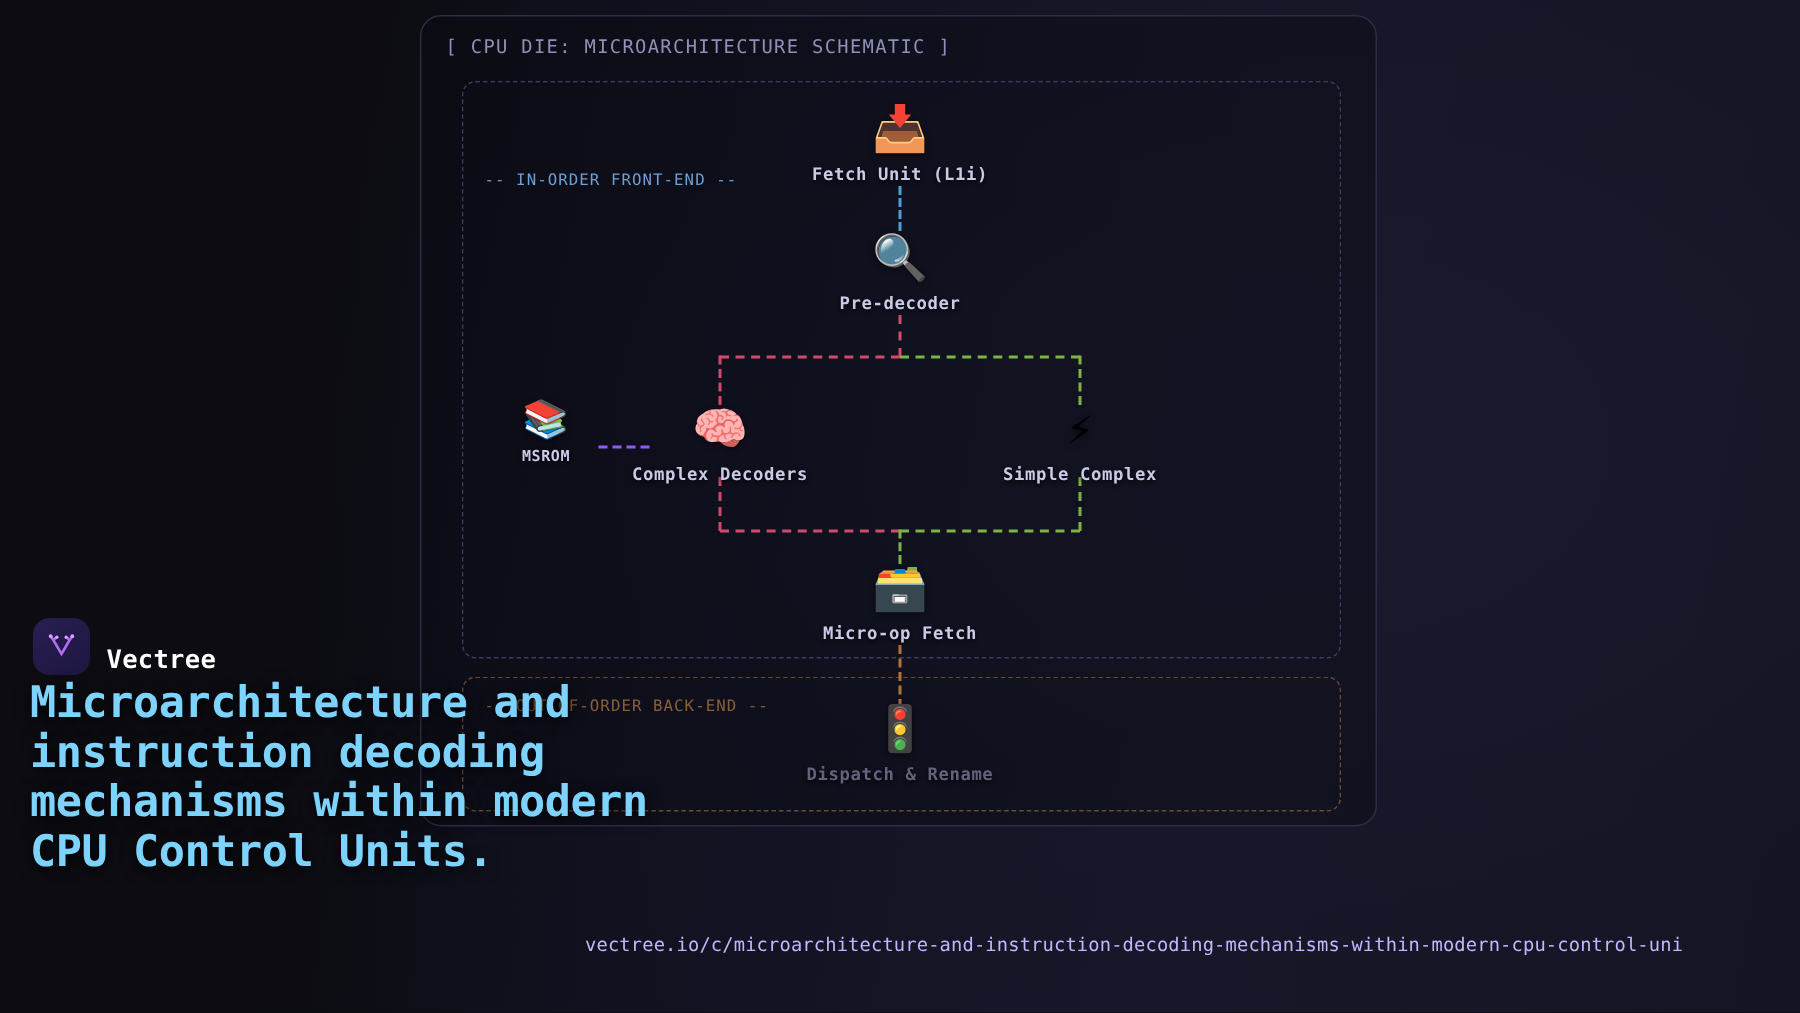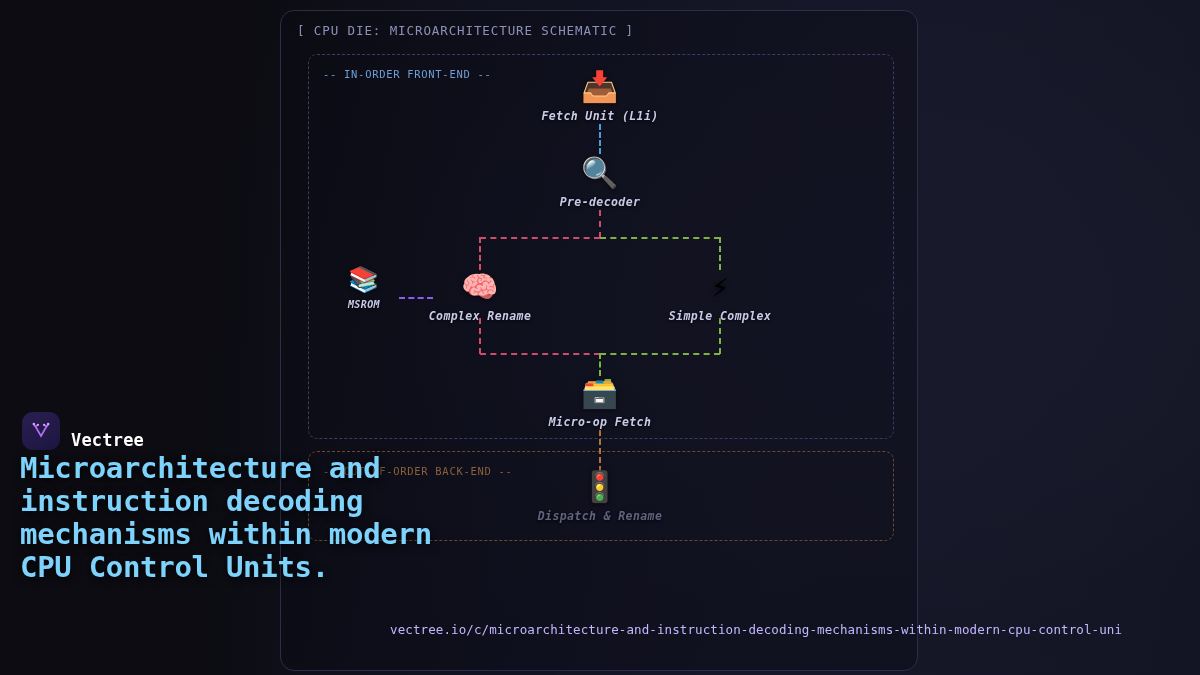--- a/index.html
+++ b/index.html
@@ -30,21 +30,21 @@
     width: 300px;
     background: linear-gradient(90deg, #0c0c12 0%, #0c0c12 60%, #0c0c1200 100%);
   }
 
   
   .schematic-card {
     position: absolute;
     left: 280px;
     top: 10px;
     width: 638px;
-    height: 661px;
+    height: 541px;
     border: 1px solid #2d2d47;
     border-radius: 14px;
     background: rgba(10,10,18,0.34);
   }
 
   .card-title {
     position: absolute;
     left: 16px;
     top: 12px;
     font-size: 12.5px;
@@ -74,21 +74,21 @@
   }
 
   .group-label {
     position: absolute;
     left: 14px;
     top: 13px;
     font-size: 10.5px;
     letter-spacing: 0.7px;
     white-space: nowrap;
   }
-  .group-label.frontend-label { color: #6f9fd4; }
+  .group-label.frontend-label { color: #6f9fd4; margin-top: 46px; }
   .group-label.backend-label  { color: #8a6038; }
 
   
   .node {
     position: absolute;
     display: flex;
     flex-direction: column;
     align-items: center;
     width: 200px;
     margin-left: -100px;
@@ -102,21 +102,20 @@
     filter: drop-shadow(0 1px 2px rgba(0,0,0,0.6));
   }
   .node .node-label {
     margin-top: 5px;
     font-size: 11.5px;
     font-weight: bold;
     letter-spacing: 0.4px;
     color: #c9cbe8;
     white-space: nowrap;
     text-shadow: 0 1px 3px rgba(0,0,0,0.85);
-    font-style: italic;
   }
   .node.dim .node-label { color: #62647f; }
   .node.small .glyph { font-size: 25px; line-height: 28px; height: 28px; }
   .node.small .node-label { font-size: 10px; }
 
   
   #node-fetch       { left: 600px; top: 70px; }
   #node-predecoder  { left: 600px; top: 156px; }
   #node-msrom       { left: 364px; top: 266px; }
   #node-complex     { left: 480px; top: 270px; }
@@ -248,21 +247,21 @@
   <span class="node-label">Pre-decoder</span>
 </div>
 
 <div class="node small" id="node-msrom">
   <span class="glyph">📚</span>
   <span class="node-label">MSROM</span>
 </div>
 
 <div class="node" id="node-complex">
   <span class="glyph">🧠</span>
-  <span class="node-label">Complex Rename</span>
+  <span class="node-label">Complex Decoders</span>
 </div>
 
 <div class="node" id="node-simple">
   <span class="glyph">⚡</span>
   <span class="node-label">Simple Complex</span>
 </div>
 
 <div class="node" id="node-uopqueue">
   <span class="glyph">🗃️</span>
   <span class="node-label">Micro-op Fetch</span>

